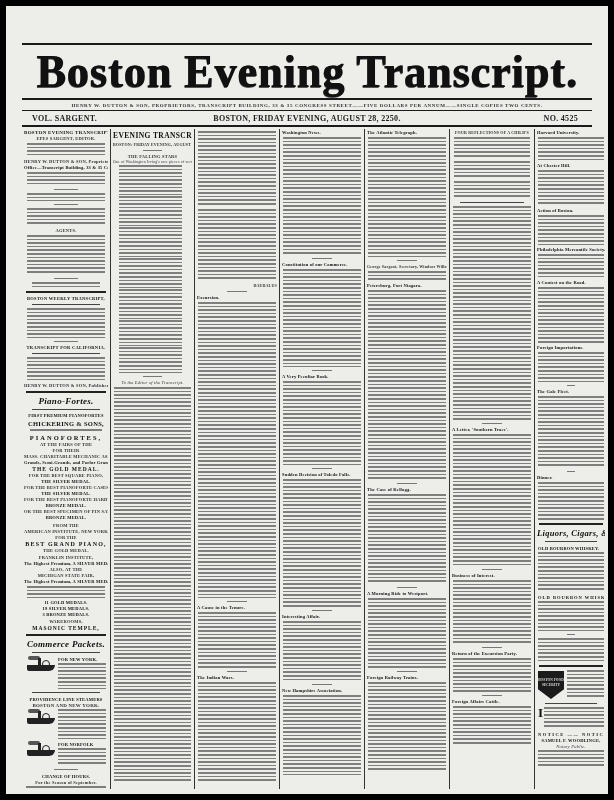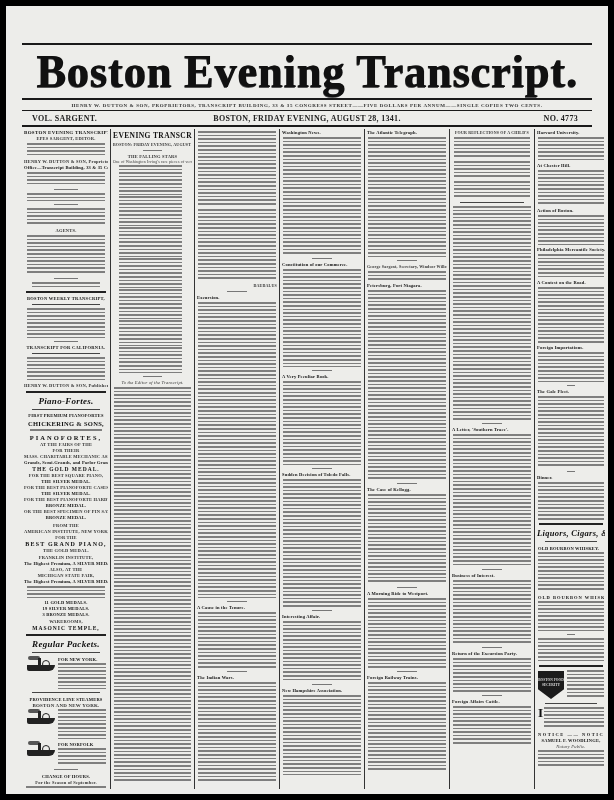--- a/index.html
+++ b/index.html
@@ -40,22 +40,22 @@
 
 <div class="page">
 
   <div class="rule" style="top:37px;height:2px"></div>
   <div class="masthead">Boston Evening Transcript.</div>
   <div class="rule" style="top:92px;height:2px"></div>
   <div class="imprint">HENRY W. DUTTON &amp; SON, PROPRIETORS, TRANSCRIPT BUILDING, 33 &amp; 35 CONGRESS STREET——FIVE DOLLARS PER ANNUM——SINGLE COPIES TWO CENTS.</div>
   <div class="rule" style="top:104px;height:1px"></div>
   <div class="dateline">
     <span class="vol">VOL. SARGENT.</span>
-    <span class="date">BOSTON, FRIDAY EVENING, AUGUST 28, 1341.</span>
-    <span class="no">NO. 4773</span>
+    <span class="date">BOSTON, FRIDAY EVENING, AUGUST 28, 2250.</span>
+    <span class="no">NO. 4525</span>
   </div>
   <div class="rule" style="top:119px;height:1.5px"></div>
 
   <div class="columns">
 
     <div class="col" style="left:0;width:84px">
       <div class="hd h-med" style="font-size:5px">BOSTON EVENING TRANSCRIPT,</div>
       <div class="hd h-sm">EPES SARGENT, EDITOR.</div>
       <div class="para textblock" style="height:14px;margin:2px 3px"></div>
       <div class="hd h-sm">HENRY W. DUTTON &amp; SON, Proprietors.</div>
@@ -110,21 +110,21 @@
         <div class="hd h-sm">MICHIGAN STATE FAIR,</div>
         <div class="hd h-sm" style="color:#111">The Highest Premium, A SILVER MEDAL.</div>
         <div class="para textblock" style="height:12px;margin:2px 3px"></div>
         <div class="hd h-sm" style="color:#111">11 GOLD MEDALS.</div>
         <div class="hd h-sm" style="color:#111">19 SILVER MEDALS.</div>
         <div class="hd h-sm" style="color:#111">3 BRONZE MEDALS.</div>
         <div class="hd h-sm" style="margin-top:2px">WAREROOMS,</div>
         <div class="hd h-med" style="font-size:5.5px;letter-spacing:1px">MASONIC TEMPLE,</div>
       </div>
       <div class="sep-thick"></div>
-      <div class="hd h-black" style="font-size:9px">Regular Packets.</div>
+      <div class="hd h-black" style="font-size:9px">Commerce Packets.</div>
       <div class="sep"></div>
       <div style="margin:2px 2px;overflow:hidden">
         <span class="ship">
             <span class="smoke"></span>
             <span class="stack"></span>
             <span class="wheel"></span>
             <span class="hull"></span>
           </span>
         <div class="hd h-sm" style="text-align:left;color:#111">FOR NEW YORK.</div>
         <div class="para textblock" style="height:26px"></div>

